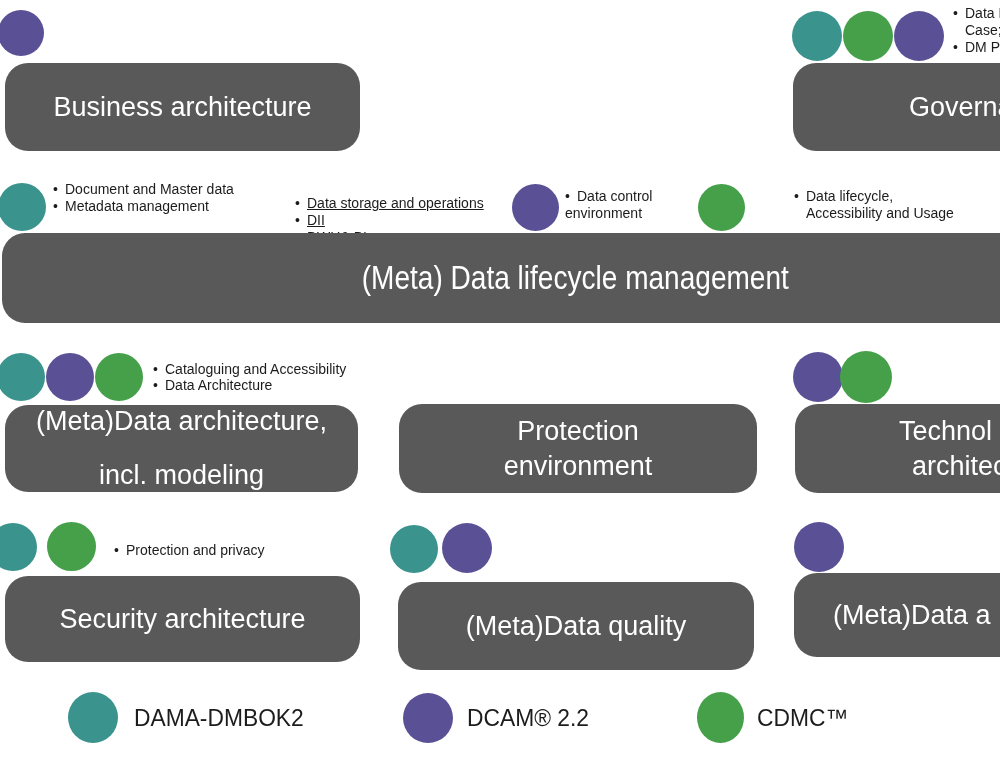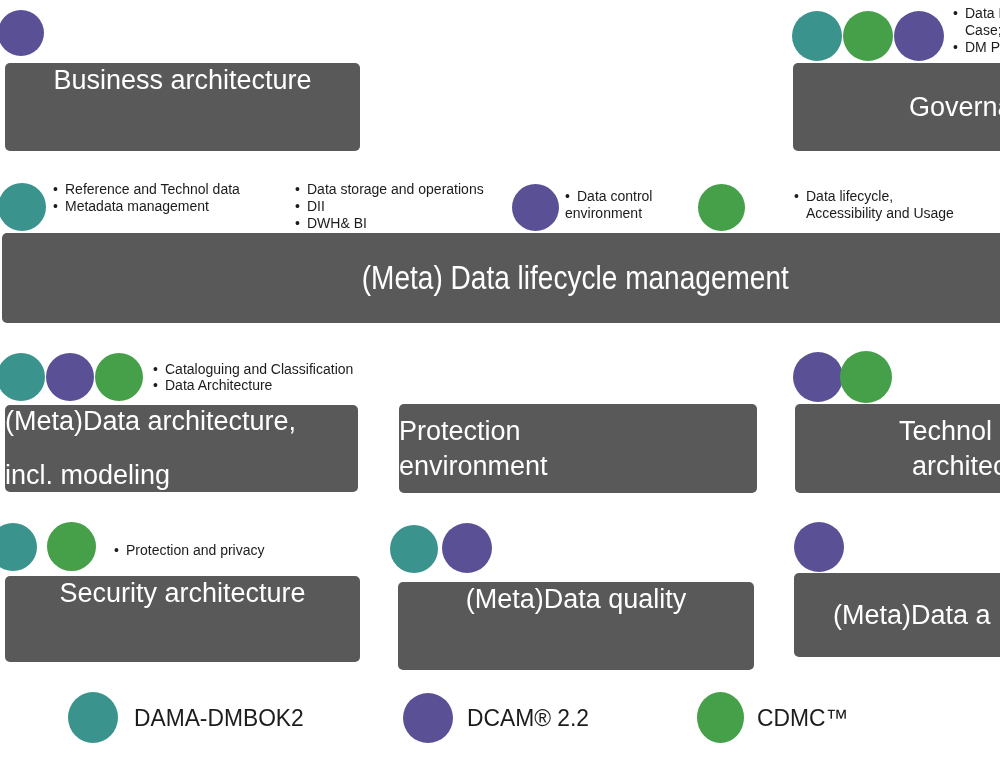--- a/index.html
+++ b/index.html
@@ -5,22 +5,22 @@
   html,body{margin:0;padding:0;background:#fff;}
   #canvas{
     position:relative;width:1000px;height:766px;overflow:hidden;background:#fff;
     font-family:"Liberation Sans",sans-serif;
   }
   .dot{position:absolute;border-radius:50%;}
   .teal{background:var(--teal,#3A938D);}
   .purple{background:var(--purple,#5A5096);}
   .green{background:var(--green,#45A049);}
   .box{
-    position:absolute;background:var(--box_gray,#595959);border-radius:5px;
-    color:var(--text_light,#fff);display:flex;align-items:flex-start;justify-content:center;
+    position:absolute;background:var(--box_gray,#595959);border-radius:23px;
+    color:var(--text_light,#fff);display:flex;align-items:center;justify-content:center;
     text-align:center;font-size:27px;line-height:35px;
   }
   .box.col{flex-direction:column;}
   .notes{
     position:absolute;list-style:none;margin:0;padding:0;
     font-size:14px;line-height:17px;color:var(--text_dark,#1C1C1C);white-space:nowrap;
   }
   .notes li{position:relative;padding-left:13px;}
   .notes li.b::before{content:"\2022";position:absolute;left:1px;}
   .notes li.cont0{padding-left:1px;}
@@ -57,24 +57,24 @@
   <ul class="notes" style="left:952px;top:5px;">
     <li class="b">Data M</li>
     <li class="cont">Case;</li>
     <li class="b">DM Pr</li>
   </ul>
   <div class="box" style="left:793px;top:63px;width:250px;height:88px;"></div>
   <div class="gov-label" style="left:893px;top:63px;height:88px;margin-left:16px;">Governa</div>
 
   <div class="dot teal" style="left:-2px;top:183px;width:48px;height:48px;"></div>
   <ul class="notes" style="left:52px;top:181px;">
-    <li class="b">Reference and Technol data</li>
+    <li class="b">Document and Master data</li>
     <li class="b">Metadata management</li>
   </ul>
-  <ul class="notes" style="left:294px;top:181px;">
+  <ul class="notes" style="left:294px;top:195px;text-decoration:underline;">
     <li class="b">Data storage and operations</li>
     <li class="b">DII</li>
     <li class="b">DWH&amp; BI</li>
   </ul>
   <div class="dot purple" style="left:512px;top:184px;width:47px;height:47px;"></div>
   <ul class="notes" style="left:564px;top:188px;">
     <li class="b">Data control</li>
     <li class="cont0">environment</li>
   </ul>
   <div class="dot green" style="left:698px;top:184px;width:47px;height:47px;"></div>
@@ -85,21 +85,21 @@
 
   <div class="box" style="left:2px;top:233px;width:1060px;height:90px;"></div>
   <div class="title-strip" style="left:0;top:233px;width:1150px;height:90px;font-size:33px;">
     <span class="condensed">(Meta) Data lifecycle management</span>
   </div>
 
   <div class="dot teal" style="left:-3px;top:353px;width:48px;height:48px;"></div>
   <div class="dot purple" style="left:46px;top:353px;width:48px;height:48px;"></div>
   <div class="dot green" style="left:95px;top:353px;width:48px;height:48px;"></div>
   <ul class="notes tight" style="left:152px;top:361px;">
-    <li class="b">Cataloguing and Classification</li>
+    <li class="b">Cataloguing and Accessibility</li>
     <li class="b">Data Architecture</li>
   </ul>
   <div class="box col" style="left:5px;top:405px;width:353px;height:87px;gap:19px;">
     <span>(Meta)Data architecture,</span>
     <span>incl. modeling</span>
   </div>
 
   <div class="box col" style="left:399px;top:404px;width:358px;height:89px;">
     <span>Protection</span>
     <span>environment</span>

